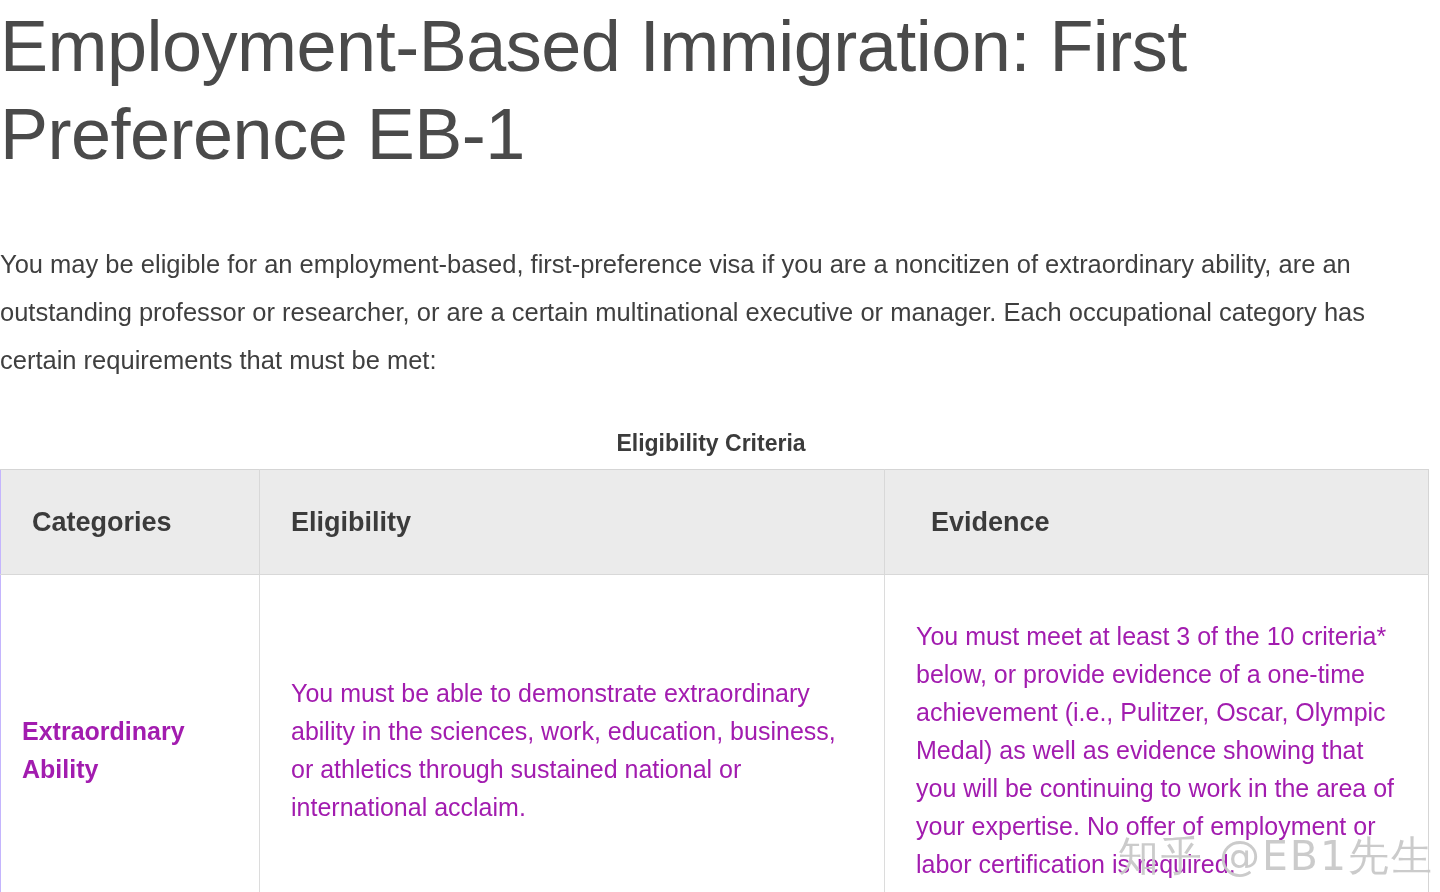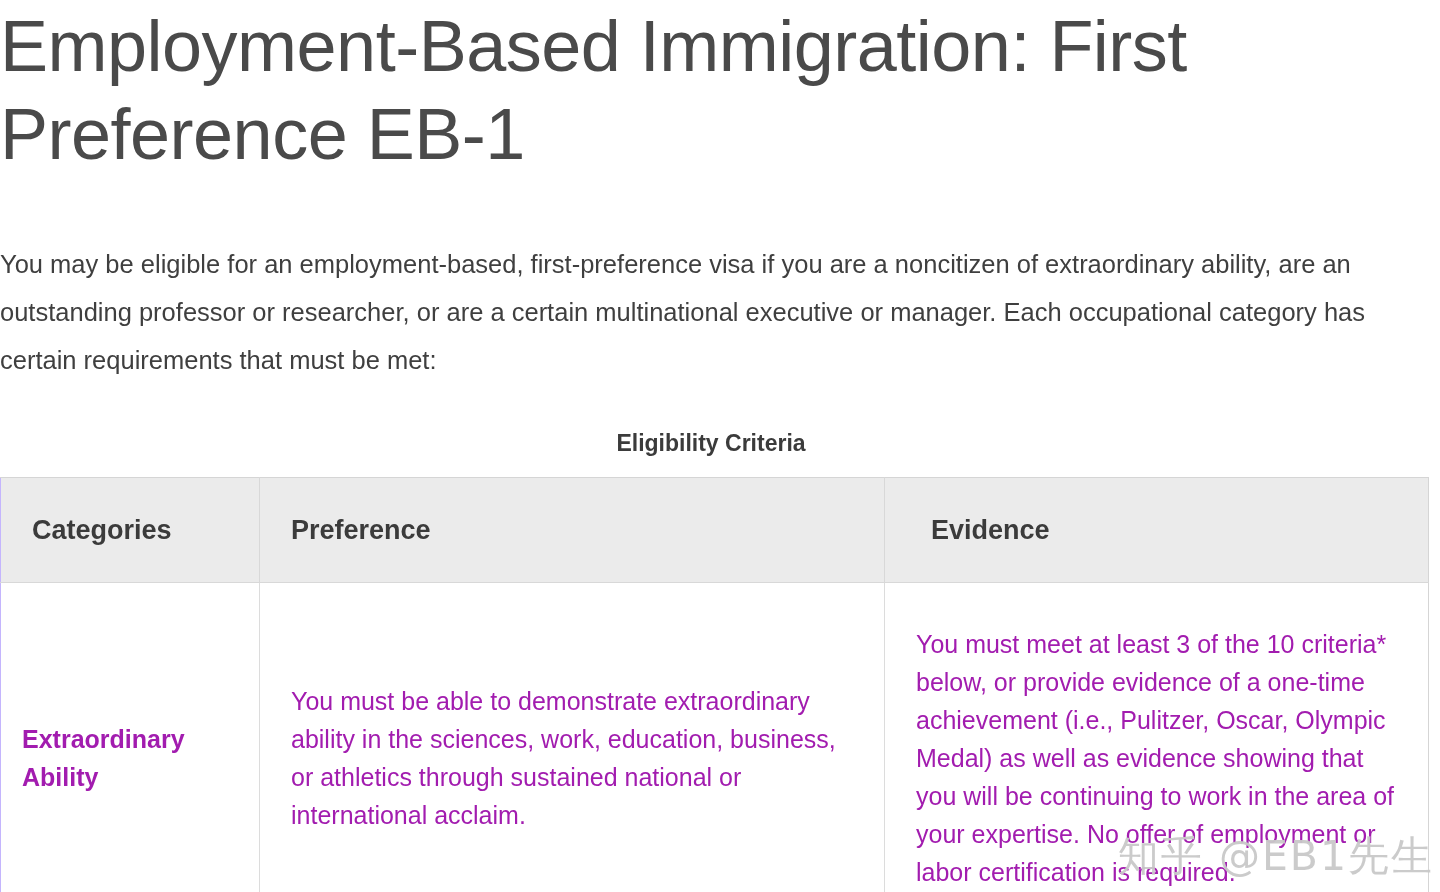--- a/index.html
+++ b/index.html
@@ -49,21 +49,21 @@
   }
 
   
   .table-caption {
     text-align: center;
     font-size: 23px;
     line-height: 28px;
     font-weight: 700;
     color: #3b3b3b;
     padding-top: 45px;
-    padding-bottom: 20px;
+    padding-bottom: 12px;
     padding-right: 8px;
   }
 
   
   .criteria-table {
     border-collapse: collapse;
     table-layout: fixed;
     width: 1428px;
     margin: 0;
     border-top: 1px solid #d5d5d5;
@@ -150,21 +150,21 @@
 
   <table class="criteria-table">
     <colgroup>
       <col class="c-cat">
       <col class="c-desc">
       <col class="c-evi">
     </colgroup>
     <thead>
       <tr>
         <th class="th-cat">Categories</th>
-        <th class="th-desc">Preference</th>
+        <th class="th-desc">Eligibility</th>
         <th class="th-evi">Evidence</th>
       </tr>
     </thead>
     <tbody>
       <tr class="row-first">
         <td class="cell-cat">Extraordinary Ability</td>
         <td class="cell-desc">You must be able to demonstrate extraordinary ability in the sciences, work, education, business, or athletics through sustained national or international acclaim.</td>
         <td class="cell-evi">You must meet at least 3 of the 10 criteria* below, or provide evidence of a one-time achievement (i.e., Pulitzer, Oscar, Olympic Medal) as well as evidence showing that you will be continuing to work in the area of your expertise. No offer of employment or labor certification is required.</td>
       </tr>
 

